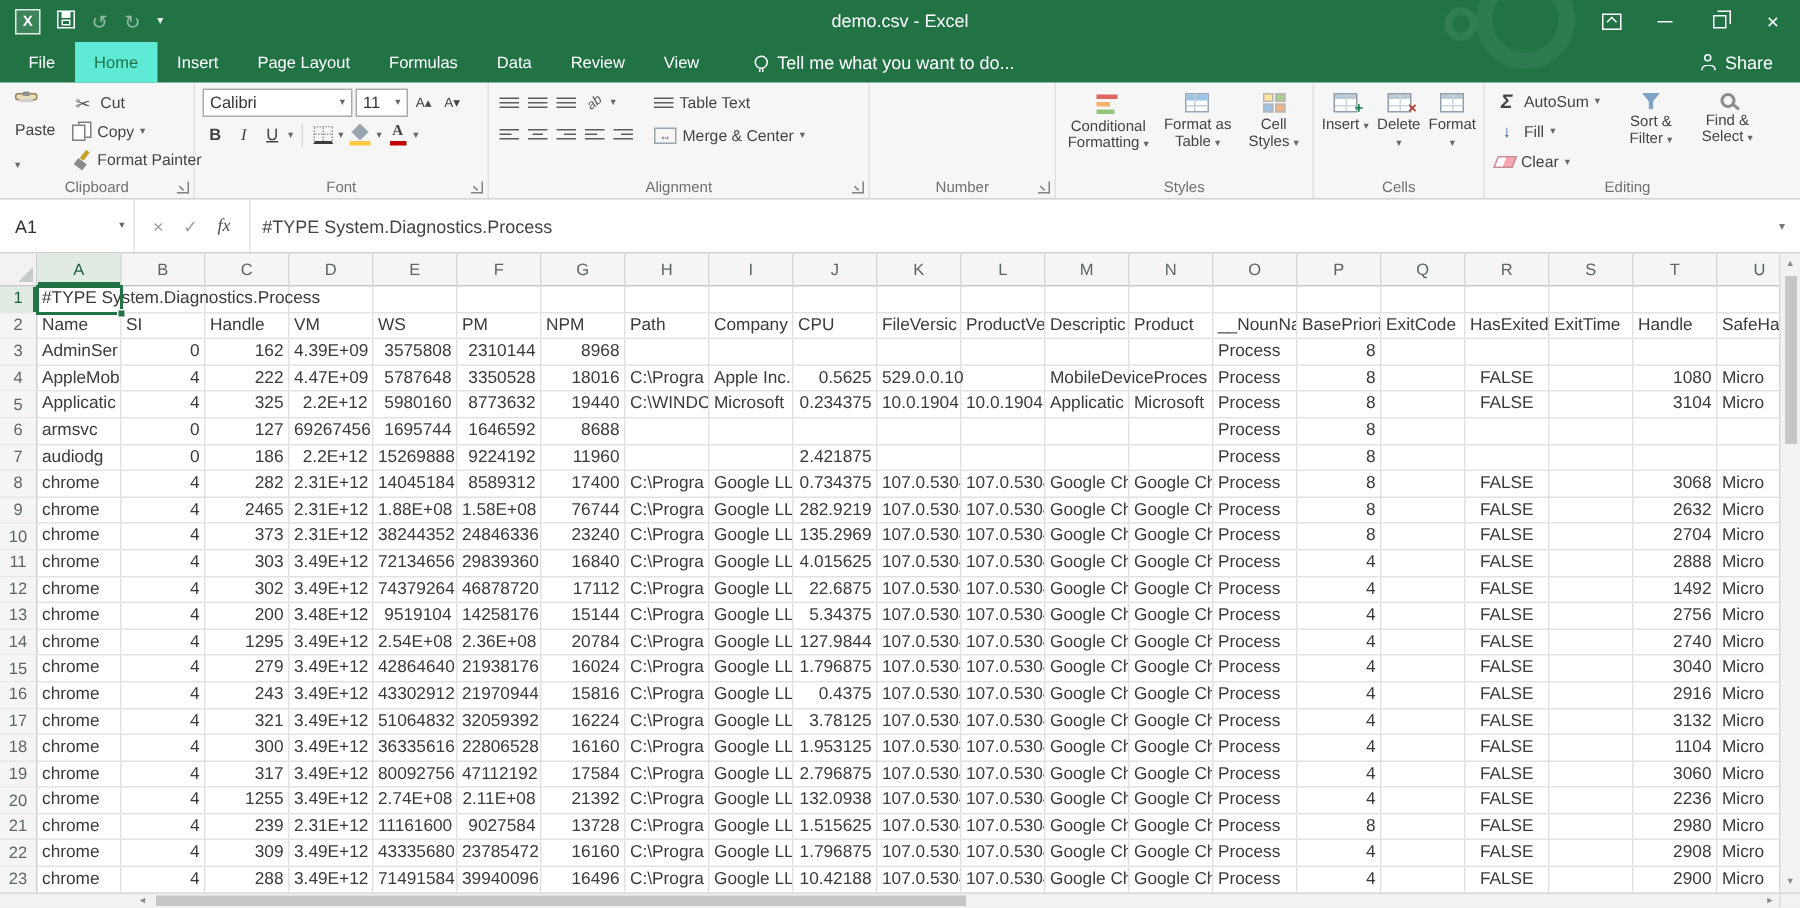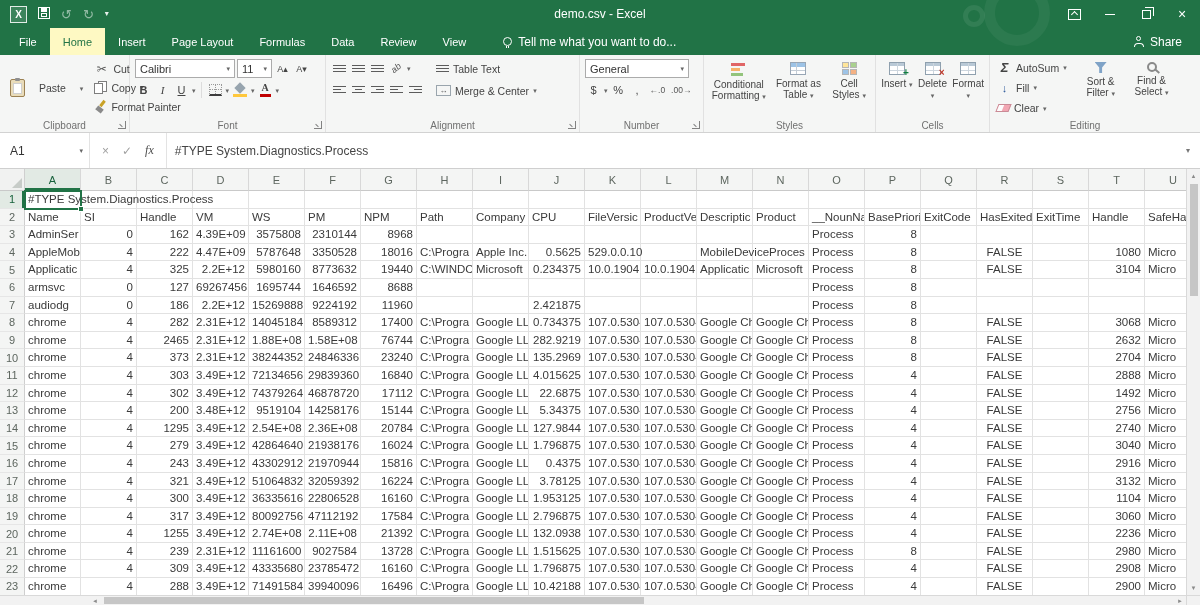--- a/index.html
+++ b/index.html
@@ -27,41 +27,41 @@
   .i-restore{position:relative;display:inline-block;width:9px;height:9px;border:1px solid #fff}
   .i-restore b{position:absolute;left:2px;top:-4px;width:9px;height:9px;border-top:1px solid #fff;border-right:1px solid #fff}
   .deco{position:absolute;border-radius:50%;pointer-events:none}
   .deco.c1{width:66px;height:66px;border:11px solid rgba(255,255,255,.05);right:150px;top:-20px}
   .deco.c2{width:22px;height:22px;border:5px solid rgba(255,255,255,.08);right:215px;top:5px}
 
   
   .tabrow{height:27px;background:#217346;display:flex;align-items:stretch;color:#fff;padding-left:6px;position:relative;z-index:5}
   .tabs{display:flex;align-items:stretch}
   .tab{display:flex;align-items:center;padding:0 13px;font-size:11px;cursor:default;white-space:nowrap}
-  .tab.active{background:#fef9c3;color:#217346}
+  .tab.active{background:#5eead4;color:#217346}
   .tellme{display:flex;align-items:center;gap:6px;margin-left:24px;font-size:12px;white-space:nowrap}
   .bulb{position:relative;width:9px;height:9px;border:1px solid #fff;border-radius:50%;display:inline-block}
   .bulb b{position:absolute;left:2px;bottom:-3px;width:3px;height:2px;border-left:1px solid #fff;border-right:1px solid #fff}
   .share{margin-left:auto;display:flex;align-items:center;gap:6px;padding:0 18px;font-size:12px}
   .person{position:relative;width:10px;height:11px;display:inline-block}
   .person b{position:absolute;left:2.5px;top:0;width:5px;height:5px;border:1px solid #fff;border-radius:50%}
   .person u{position:absolute;left:0;bottom:0;width:10px;height:4px;border:1px solid #fff;border-bottom:none;border-radius:5px 5px 0 0}
 
   
   .ribbon{height:78px;background:#f5f6f5;border-bottom:1px solid #d2d2d2;display:flex;position:relative;z-index:4;color:#444}
   .rgroup{position:relative;border-right:1px solid #e1e1e1;padding:4px 5px 15px 5px;flex:none}
   .glabel{position:absolute;bottom:1px;left:0;right:0;text-align:center;font-size:10px;color:#717171}
   .launcher{position:absolute;right:3px;bottom:3px;width:8px;height:8px;border-right:1px solid #828282;border-bottom:1px solid #828282}
   .launcher b{position:absolute;right:2px;bottom:2px;width:4px;height:1px;background:#828282;transform:rotate(45deg)}
   .gbody{display:flex;gap:4px;height:58px}
   .hrow{display:flex;align-items:center;gap:2px}
   .vstack{display:flex;flex-direction:column;justify-content:flex-start}
   .vstack2{display:flex;flex-direction:column;gap:3px}
   .sbtn{display:flex;align-items:center;gap:4px;height:19px;font-size:10.5px;color:#444;padding:0 2px;white-space:nowrap}
-  .bigbtn{display:flex;flex-direction:row;align-items:center;gap:14px;padding:3px 5px;font-size:10.5px}
+  .bigbtn{display:flex;flex-direction:column;align-items:flex-start;gap:14px;padding:3px 5px;font-size:10.5px}
   .bigv{display:flex;flex-direction:column;align-items:center;gap:3px;padding-top:3px;font-size:10px;color:#444;text-align:center}
   .blabel{line-height:11px}
   .minibtn{min-width:17px;height:18px;display:inline-flex;align-items:center;justify-content:center;font-size:11px;color:#444;padding:0 2px}
   .combo{background:#fff;border:1px solid #ababab;height:19px;display:flex;align-items:center;justify-content:space-between;font-size:11px;padding:0 4px;color:#333}
   .dd{font-size:7px;color:#666;line-height:1;font-style:normal}
   .icn{font-size:12px;color:#555;width:15px;text-align:center}
   .vsep{width:1px;height:16px;background:#dcdcdc;margin:0 3px}
   .bold{font-weight:bold}
   .ital{font-style:italic;font-family:"Liberation Serif",serif}
   .und{text-decoration:underline}
@@ -397,36 +397,20 @@
           </div>
         </div>
       </div>
       <span class="glabel">Alignment</span>
       <span class="launcher">
           <b></b>
         </span>
     </div>
 
     <div class="rgroup" style="width:124px">
-      <div class="gbody">
-          <div class="vstack2">
-        <div class="combo" style="width:104px">
-          <span>General</span>
-          <i class="dd">▾</i>
-        </div>
-        <div class="hrow">
-          <span class="minibtn">$</span>
-          <i class="dd">▾</i>
-          <span class="minibtn">%</span>
-          <span class="minibtn">,</span>
-          <span class="minibtn decbtn">←.0</span>
-          <span class="minibtn decbtn">.00→</span>
-        </div>
-      </div>
-        </div>
       <span class="glabel">Number</span>
       <span class="launcher">
           <b></b>
         </span>
     </div>
 
     <div class="rgroup" style="width:172px">
       <div class="gbody">
         <div class="bigv" style="width:60px">
           <span class="i-cf">

